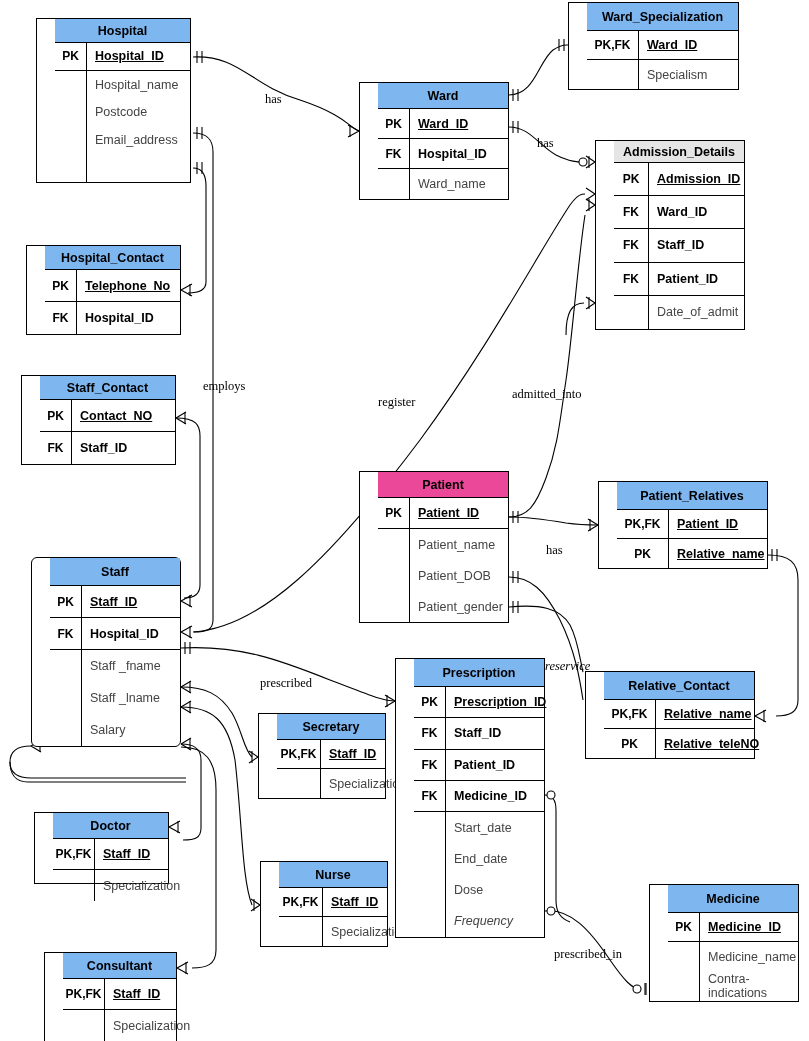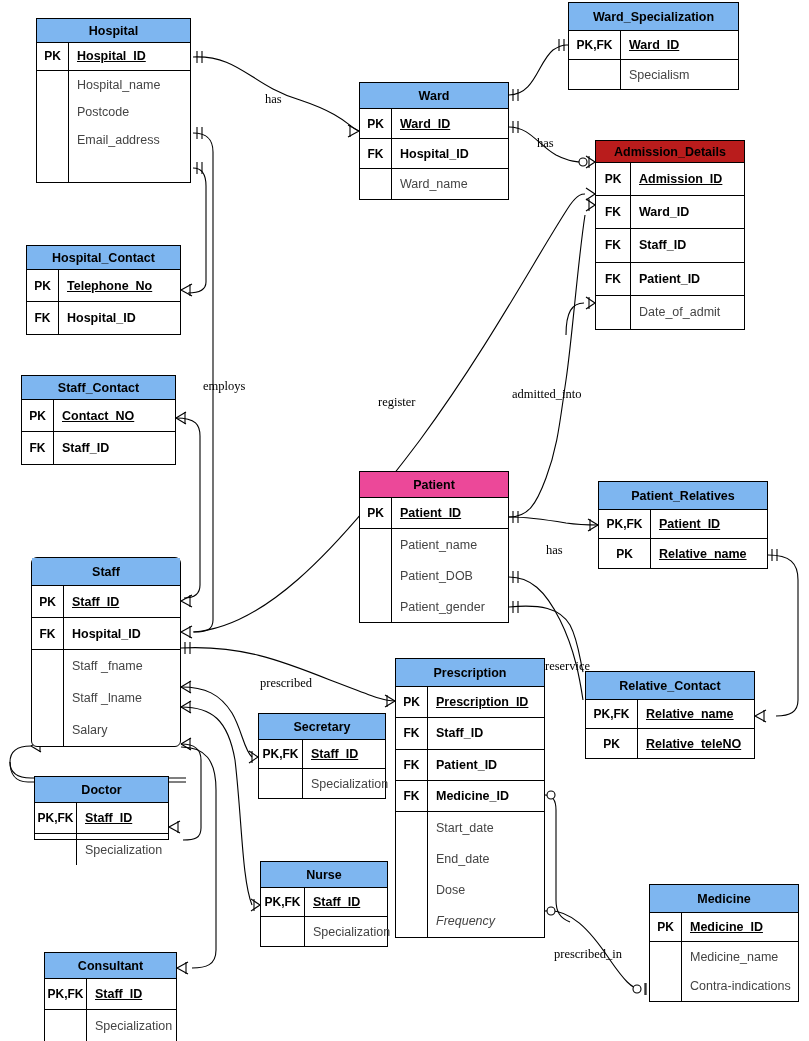--- a/index.html
+++ b/index.html
@@ -1,20 +1,20 @@
 <!DOCTYPE html>
 <html><head>
 <meta charset="utf-8">
 <title>ER Diagram</title>
 <style>
   html,body{margin:0;padding:0;background:#ffffff;}
   body{font-family:"Liberation Sans", sans-serif;}
   #canvas{position:relative;width:809px;height:1041px;background:#fff;overflow:hidden;}
   #wires{position:absolute;left:0;top:0;width:809px;height:1041px;pointer-events:none;}
-  .entity{position:absolute;border:1px solid #000;box-sizing:border-box;background:#fff;}
+  .entity{position:absolute;border:1px solid #000;box-sizing:border-box;background:#fff;padding-left:18px;}
   .ent-title{background:#7eb6f0;border-bottom:1px solid #000;
     font-weight:bold;font-size:12.5px;color:#000;text-align:center;
     display:flex;align-items:center;justify-content:center;box-sizing:border-box;}
   .ent-row{display:flex;box-sizing:border-box;border-bottom:1px solid #000;}
   .ent-row.noline{border-bottom:none;}
   .key-cell{border-right:1px solid #000;box-sizing:border-box;
     display:flex;align-items:center;justify-content:center;
     font-size:12px;font-weight:bold;color:#000;flex:0 0 auto;}
   .attr-cell{box-sizing:border-box;display:flex;align-items:center;
     padding-left:8px;font-size:12.5px;color:#333;flex:1 1 auto;}
@@ -215,21 +215,21 @@
         </div>
         <div class="ent-row noline" style="height: 32px;">
           <div class="key-cell" style="width: 32px;"></div>
           <div class="attr-cell plain">Staff _lname</div>
         </div>
         <div class="ent-row noline" style="height: 32px;">
           <div class="key-cell" style="width: 32px;"></div>
           <div class="attr-cell plain">Salary</div>
         </div>
       </div>
-      <div class="entity" style="left: 34px; top: 776px; width: 135px; height: 64px;">
+      <div class="entity" style="left: 34px; top: 812px; width: 135px; height: 72px;">
         <div class="ent-title" style="height: 26px; background: rgb(126, 182, 240);">Doctor</div>
         <div class="ent-row" style="height: 31px;">
           <div class="key-cell" style="width: 42px;">PK,FK</div>
           <div class="attr-cell pk">Staff_ID</div>
         </div>
         <div class="ent-row noline" style="height: 31px;">
           <div class="key-cell" style="width: 42px;"></div>
           <div class="attr-cell plain">Specialization</div>
         </div>
       </div>
@@ -286,21 +286,21 @@
         <div class="ent-row" style="height: 29px;">
           <div class="key-cell" style="width: 52px;">PK,FK</div>
           <div class="attr-cell pk">Ward_ID</div>
         </div>
         <div class="ent-row noline" style="height: 29px;">
           <div class="key-cell" style="width: 52px;"></div>
           <div class="attr-cell plain">Specialism</div>
         </div>
       </div>
       <div class="entity" style="left: 595px; top: 140px; width: 150px; height: 190px;">
-        <div class="ent-title" style="height: 22px; background: #b91c1c;">Admission_Details</div>
+        <div class="ent-title" style="height: 22px; background: #e5e5e5;">Admission_Details</div>
         <div class="ent-row" style="height: 33.2px;">
           <div class="key-cell" style="width: 35px;">PK</div>
           <div class="attr-cell pk">Admission_ID</div>
         </div>
         <div class="ent-row" style="height: 33.2px;">
           <div class="key-cell" style="width: 35px;">FK</div>
           <div class="attr-cell fk">Ward_ID</div>
         </div>
         <div class="ent-row" style="height: 33.2px;">
           <div class="key-cell" style="width: 35px;">FK</div>
@@ -409,17 +409,17 @@
     </div>
 
   <div id="label-layer">
       <div class="rel-label" style="left: 265px; top: 92px;">has</div>
       <div class="rel-label" style="left: 537px; top: 136px;">has</div>
       <div class="rel-label" style="left: 203px; top: 379px;">employs</div>
       <div class="rel-label" style="left: 378px; top: 395px;">register</div>
       <div class="rel-label" style="left: 512px; top: 387px;">admitted_into</div>
       <div class="rel-label" style="left: 546px; top: 543px;">has</div>
       <div class="rel-label" style="left: 260px; top: 676px;">prescribed</div>
-      <div class="rel-label" style="left: 545px; top: 659px;">reservice</div>
+      <div class="rel-label" style="left: 545px; top: 659px; font-style: italic;">reservice</div>
       <div class="rel-label" style="left: 554px; top: 947px;">prescribed_in</div>
     </div>
 
 </div>
 
 </body></html>

